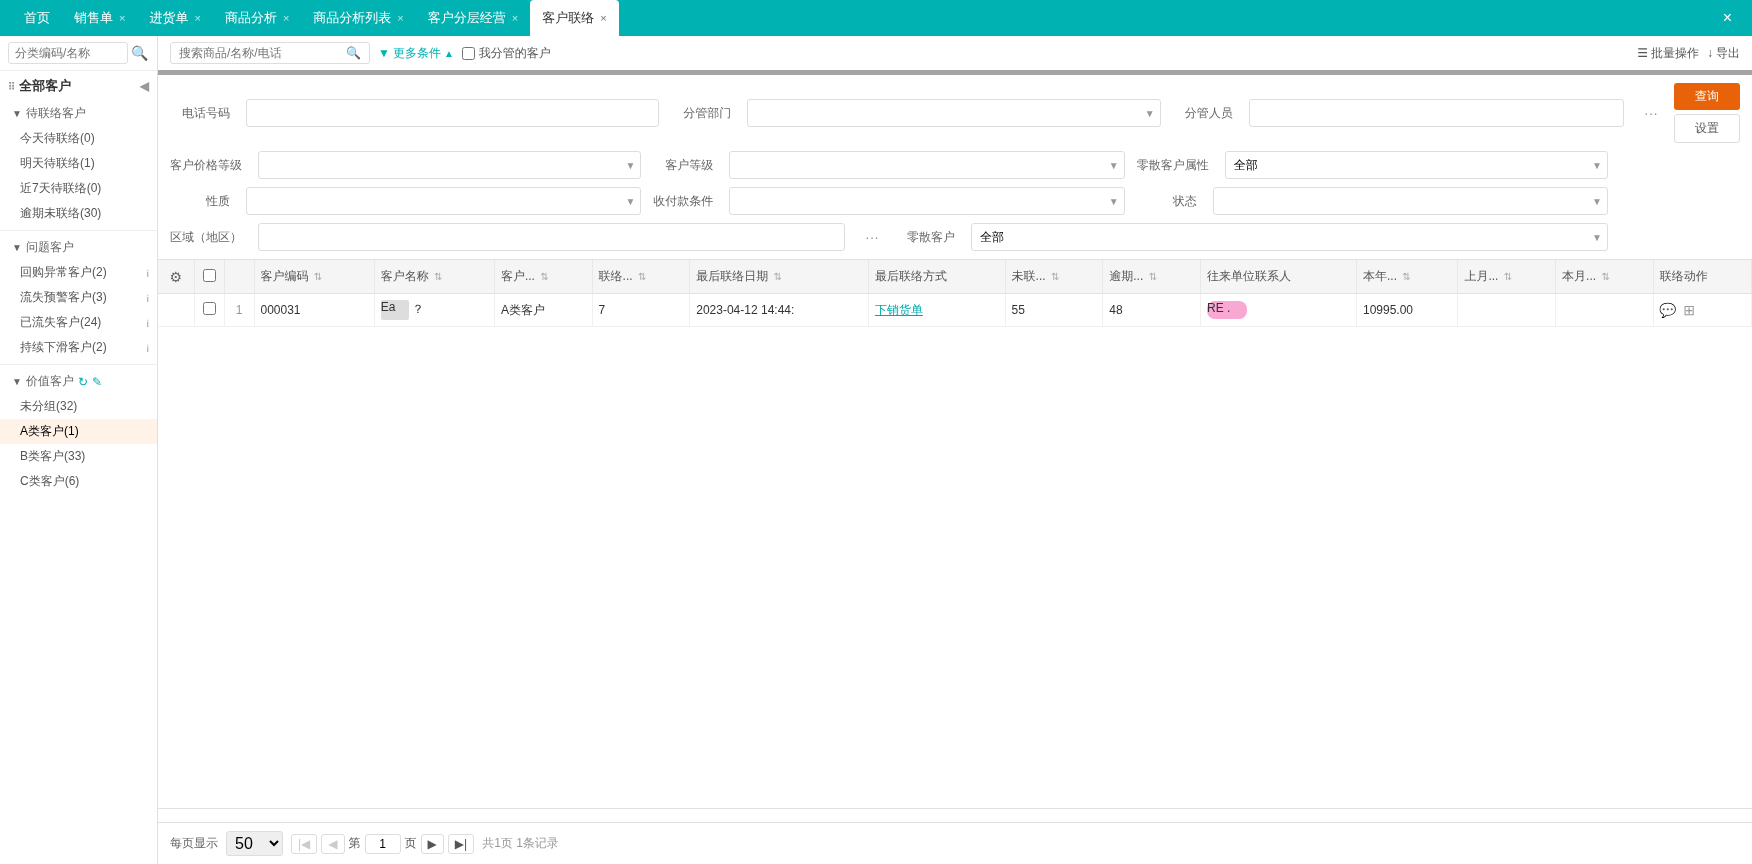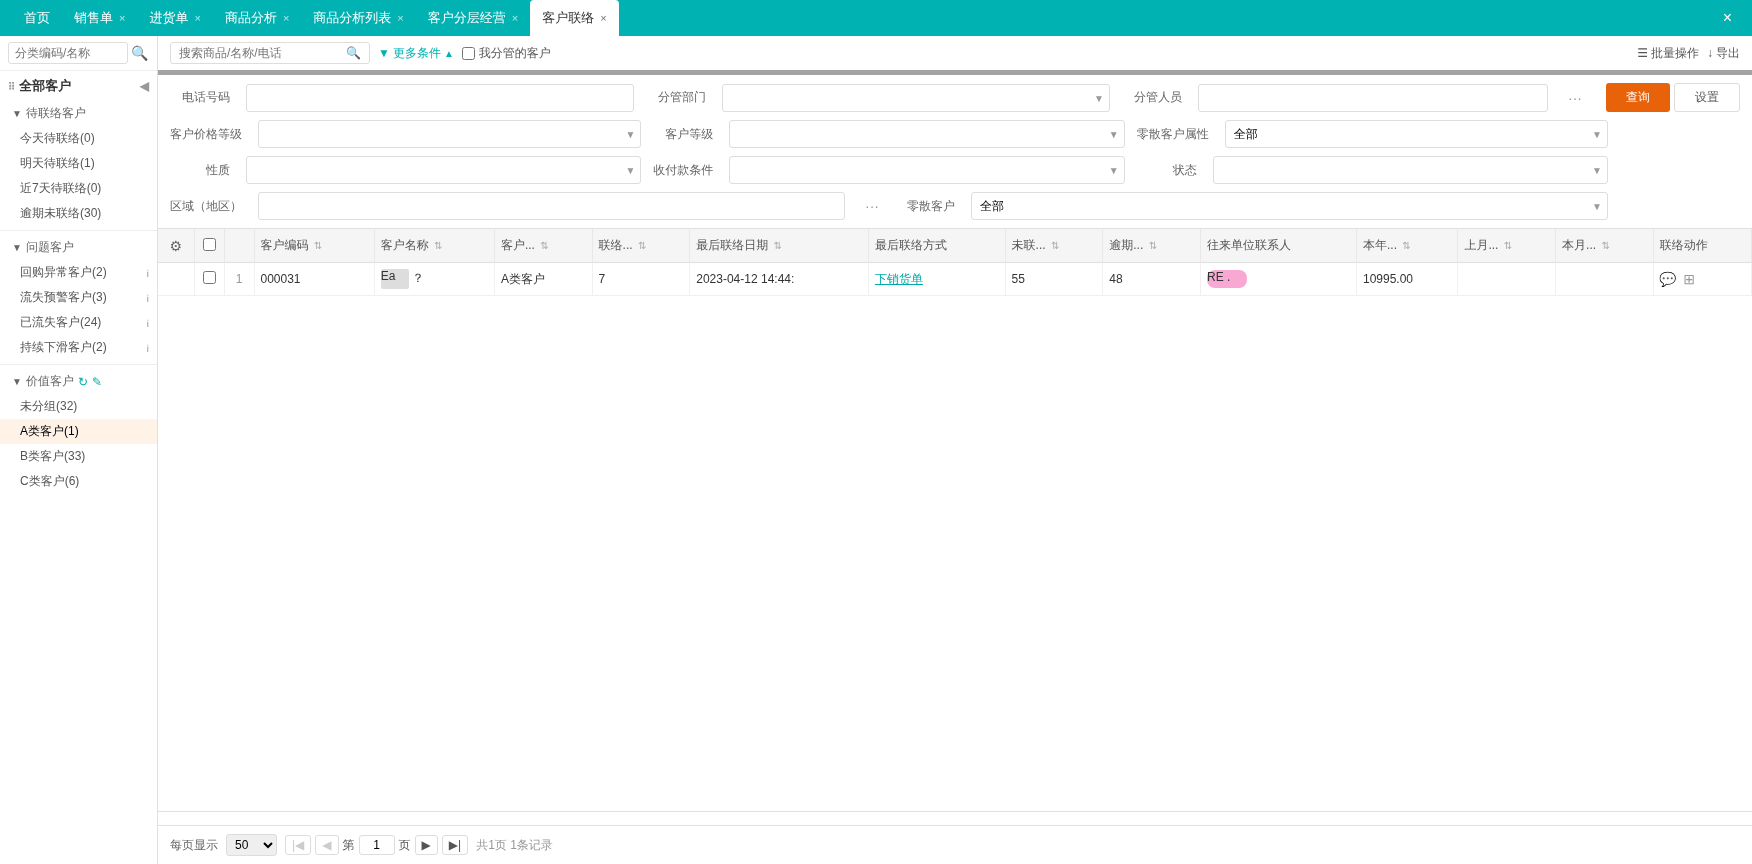--- a/index.html
+++ b/index.html
@@ -271,23 +271,22 @@
       pointer-events: none;
     }
     .filter-dots {
       color: #999;
       font-size: 14px;
       cursor: pointer;
       padding: 0 4px;
     }
     .filter-buttons {
       display: flex;
-      flex-direction: row;
+      flex-direction: column;
       gap: 4px;
-      margin-left: 8px;
     }
     .btn-query {
       background: #e8620a;
       color: #fff;
       border: none;
       border-radius: 3px;
       padding: 5px 20px;
       font-size: 12px;
       cursor: pointer;
       white-space: nowrap;
@@ -356,21 +355,21 @@
       justify-content: flex-start;
       gap: 8px;
       font-size: 12px;
       color: #555;
     }
     .pagination .page-size-label { color: #666; }
     .pagination select {
       border: 1px solid #ddd;
       border-radius: 3px;
       padding: 2px 4px;
-      font-size: 12px;
+      font-size: 16px;
       outline: none;
     }
     .page-nav {
       display: flex;
       align-items: center;
       gap: 4px;
     }
     .page-nav button {
       border: 1px solid #ddd;
       background: #fff;

